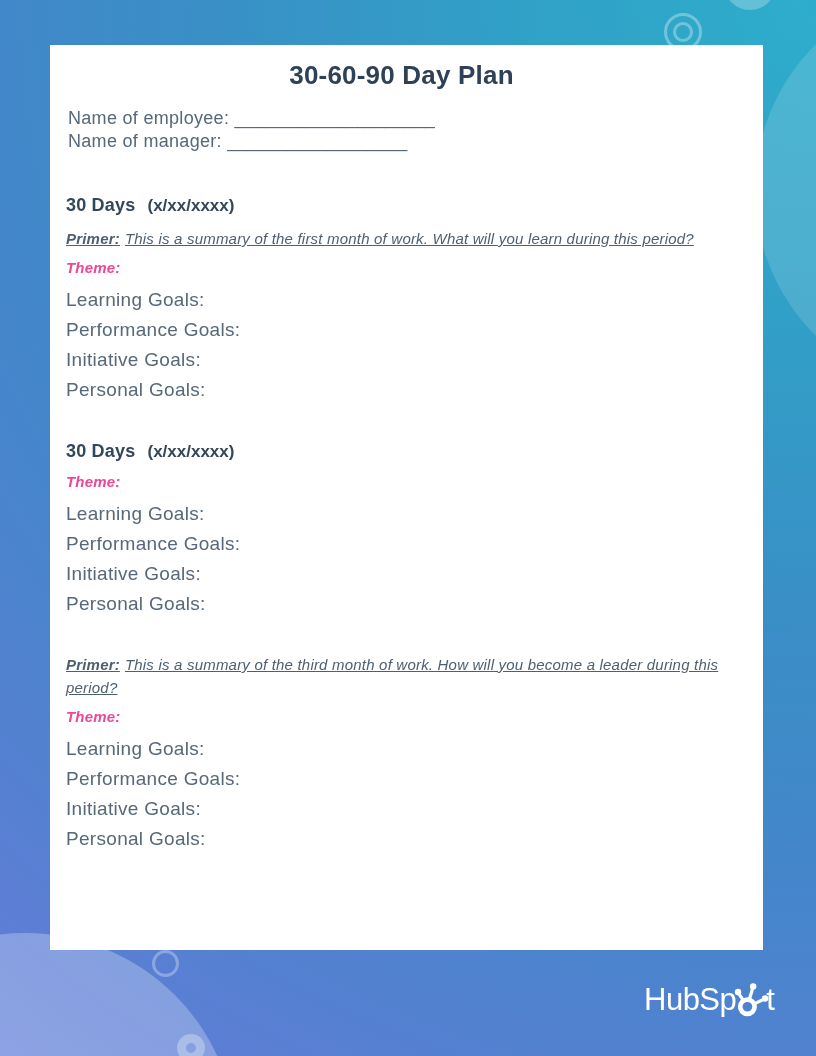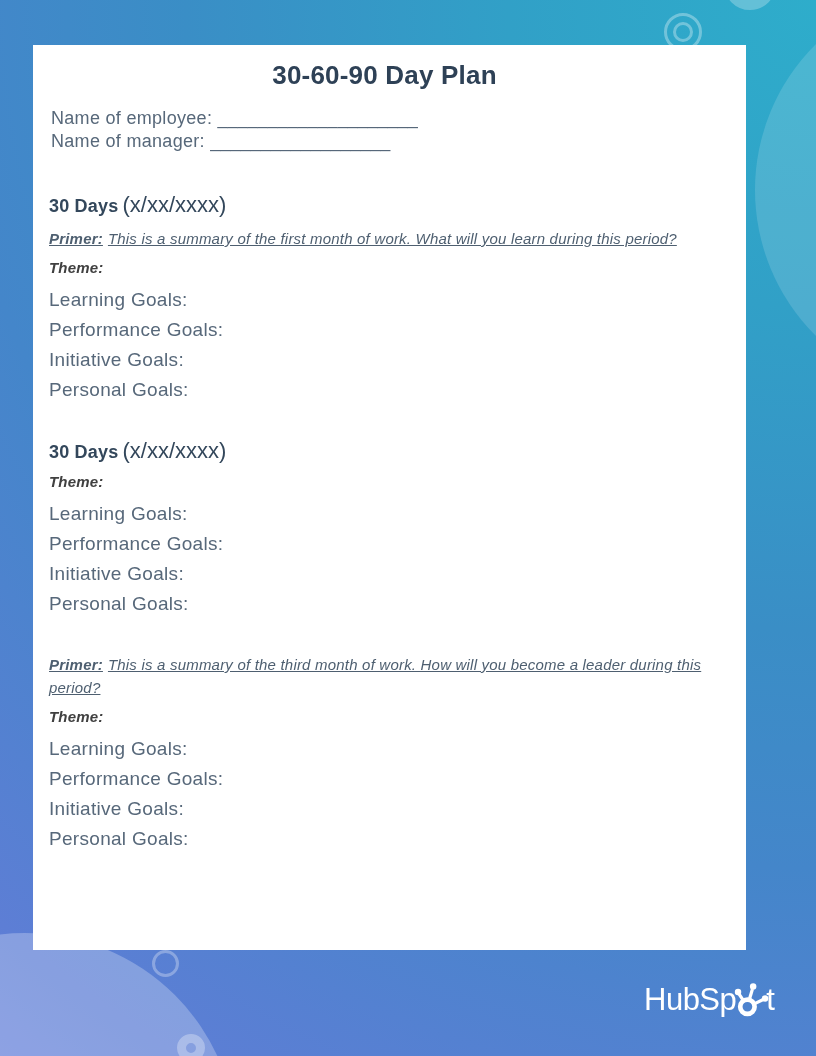--- a/index.html
+++ b/index.html
@@ -26,50 +26,50 @@
   .deco-circle-bl { left:-187px; top:933px; width:424px; height:424px;
     background:rgba(255,255,255,0.26); }
   .deco-ring-bl { left:152px; top:950px; width:27px; height:27px;
     border:3px solid rgba(255,255,255,0.30); }
   .deco-donut-b { left:177px; top:1034px; width:28px; height:28px;
     border:9px solid rgba(255,255,255,0.30); }
 
   
   .card {
     position:absolute; z-index:2;
-    left:33px; top:45px; width:713px; height:905px;
+    left:50px; top:45px; width:713px; height:905px;
     background:#ffffff;
     padding:13px 26px 0 16px;
     color:#57687a;
   }
   .doc-title {
     margin-top:2px;
     text-align:center;
     font-size:26px; font-weight:700;
     color:#2e4156;
     letter-spacing:0.2px;
   }
   .names { margin:16px 0 0 2px; }
   .name-row { font-size:18px; line-height:23px; letter-spacing:0.3px; }
   .name-blank { letter-spacing:0; }
 
   .plan-section { margin-top:40px; }
   .sec-head { font-size:18px; line-height:24px; color:#33475b; font-weight:400; }
   .sec-days { font-weight:700; letter-spacing:0.2px; }
-  .sec-date { font-weight:400; font-size:22px; margin-left:4px; }
+  .sec-date { font-weight:700; font-size:17px; margin-left:12px; }
   .primer {
     margin-top:9px; width:678px;
     font-size:15px; line-height:23px;
     font-style:italic; color:#4e5f70; letter-spacing:0.2px;text-decoration:underline;
   }
   .primer-label { font-weight:700; margin-right:5px; }
   .theme {
     margin-top:9px; height:20px;
     font-size:15px; font-style:italic; font-weight:700;
-    color:#404040; letter-spacing:0.2px;
+    color:#ec4899; letter-spacing:0.2px;
   }
   .goal { padding-top:10px; height:30px; font-size:19px; letter-spacing:0.3px; }
 
   
   .logo {
     position:absolute; z-index:3;
     left:644px; top:982px;
     display:flex; align-items:center;
     color:#ffffff; font-size:31px; font-weight:400; letter-spacing:-0.5px;
   }

